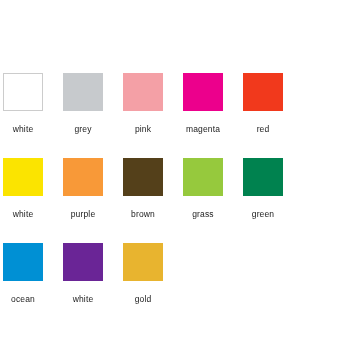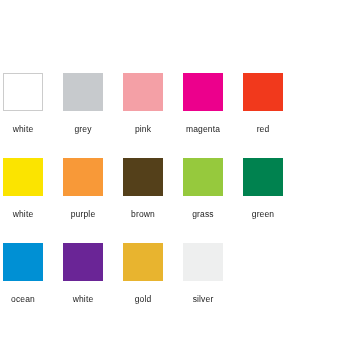--- a/index.html
+++ b/index.html
@@ -109,19 +109,15 @@
       <span class="swatch-label">ocean</span>
     </div>
     <div class="swatch-cell">
       <span class="swatch-chip" style="background: rgb(106, 37, 150); border: 1px solid rgb(106, 37, 150);"></span>
       <span class="swatch-label">white</span>
     </div>
     <div class="swatch-cell">
       <span class="swatch-chip" style="background: rgb(232, 180, 47); border: 1px solid rgb(232, 180, 47);"></span>
       <span class="swatch-label">gold</span>
     </div>
-    <div class="swatch-cell">
-      <span class="swatch-chip" style="background: rgb(238, 239, 239); border: 1px solid rgb(238, 239, 239);"></span>
-      <span class="swatch-label">silver</span>
-    </div>
   </div>
 
 </div>
 
 </body></html>

